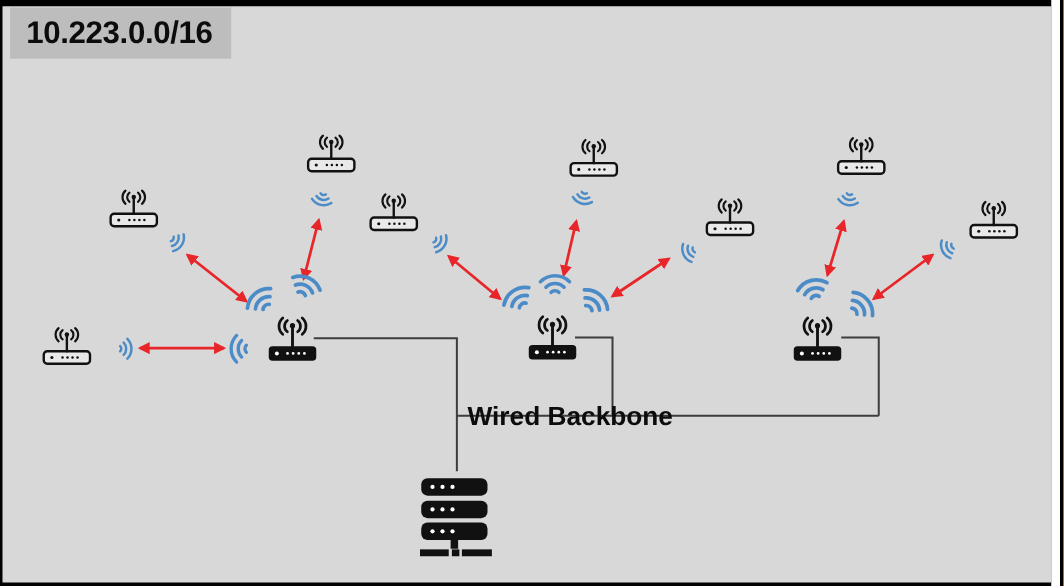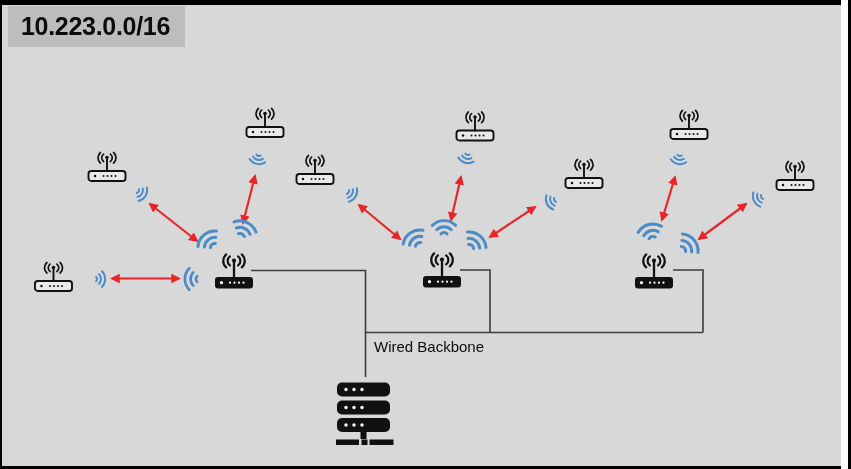--- a/index.html
+++ b/index.html
@@ -10,22 +10,22 @@
   body{font-family:"Liberation Sans",sans-serif;}
   .stage{position:relative;width:851px;height:469px;overflow:hidden;background:#eab308;}
   .stage svg{position:absolute;left:0;top:0;}
   .title-box{
     position:absolute;left:8px;top:6px;width:177px;height:41px;
     background:var(--title-bg);color:var(--text);
     font-weight:bold;font-size:25px;line-height:41px;
     padding-left:13px;box-sizing:border-box;letter-spacing:-0.3px;white-space:nowrap;
   }
   .backbone-label{
-    position:absolute;left:374px;top:338px;
-    font-weight:normal;font-size:15px;color:var(--text);white-space:nowrap;
+    position:absolute;left:374px;top:322px;
+    font-weight:bold;font-size:21px;color:var(--text);white-space:nowrap;
   }
   .wifi{stroke:var(--wifi-blue);stroke-width:2.3;fill:none;stroke-linecap:round;}
   .wlink{stroke:var(--link-red);stroke-width:2.2;}
   .arrowhead{fill:var(--link-red);}
   .wire{stroke:var(--wire-gray);stroke-width:1.6;fill:none;}
   .client-body{fill:#e9e9e9;stroke:var(--device-black);stroke-width:1.9;}
   .dev-line{stroke:var(--device-black);stroke-width:1.9;stroke-linecap:round;fill:none;}
   .dev-arc{stroke:var(--device-black);stroke-width:1.7;stroke-linecap:round;fill:none;}
   .ap-line{stroke:var(--device-black);stroke-width:2.3;stroke-linecap:round;fill:none;}
   .ap-arc{stroke:var(--device-black);stroke-width:2.2;stroke-linecap:round;fill:none;}

